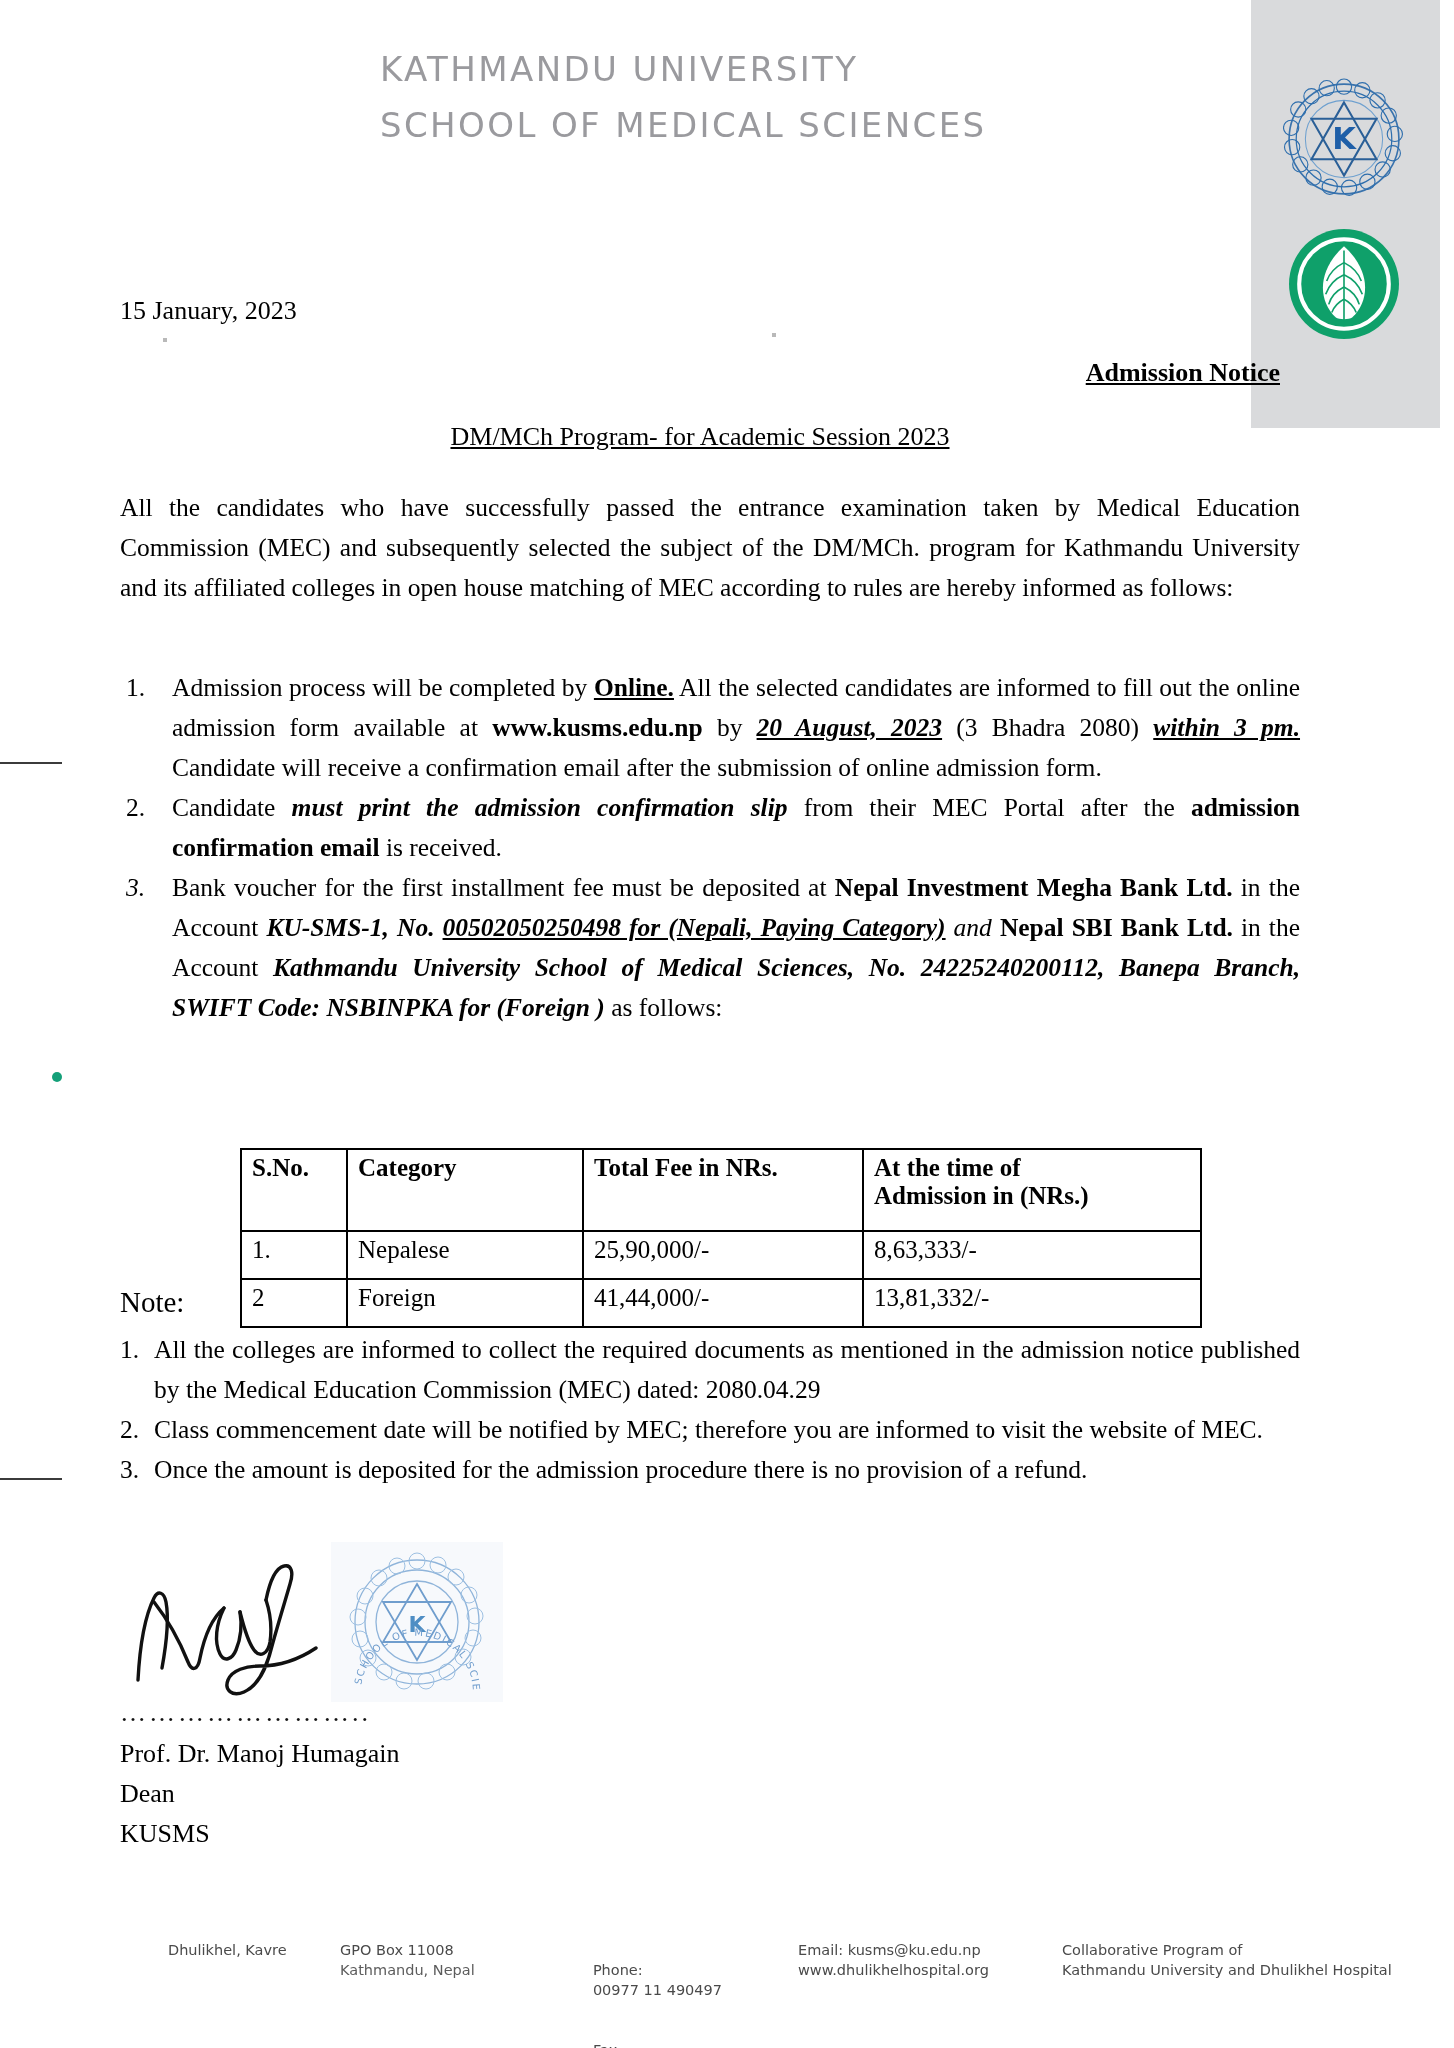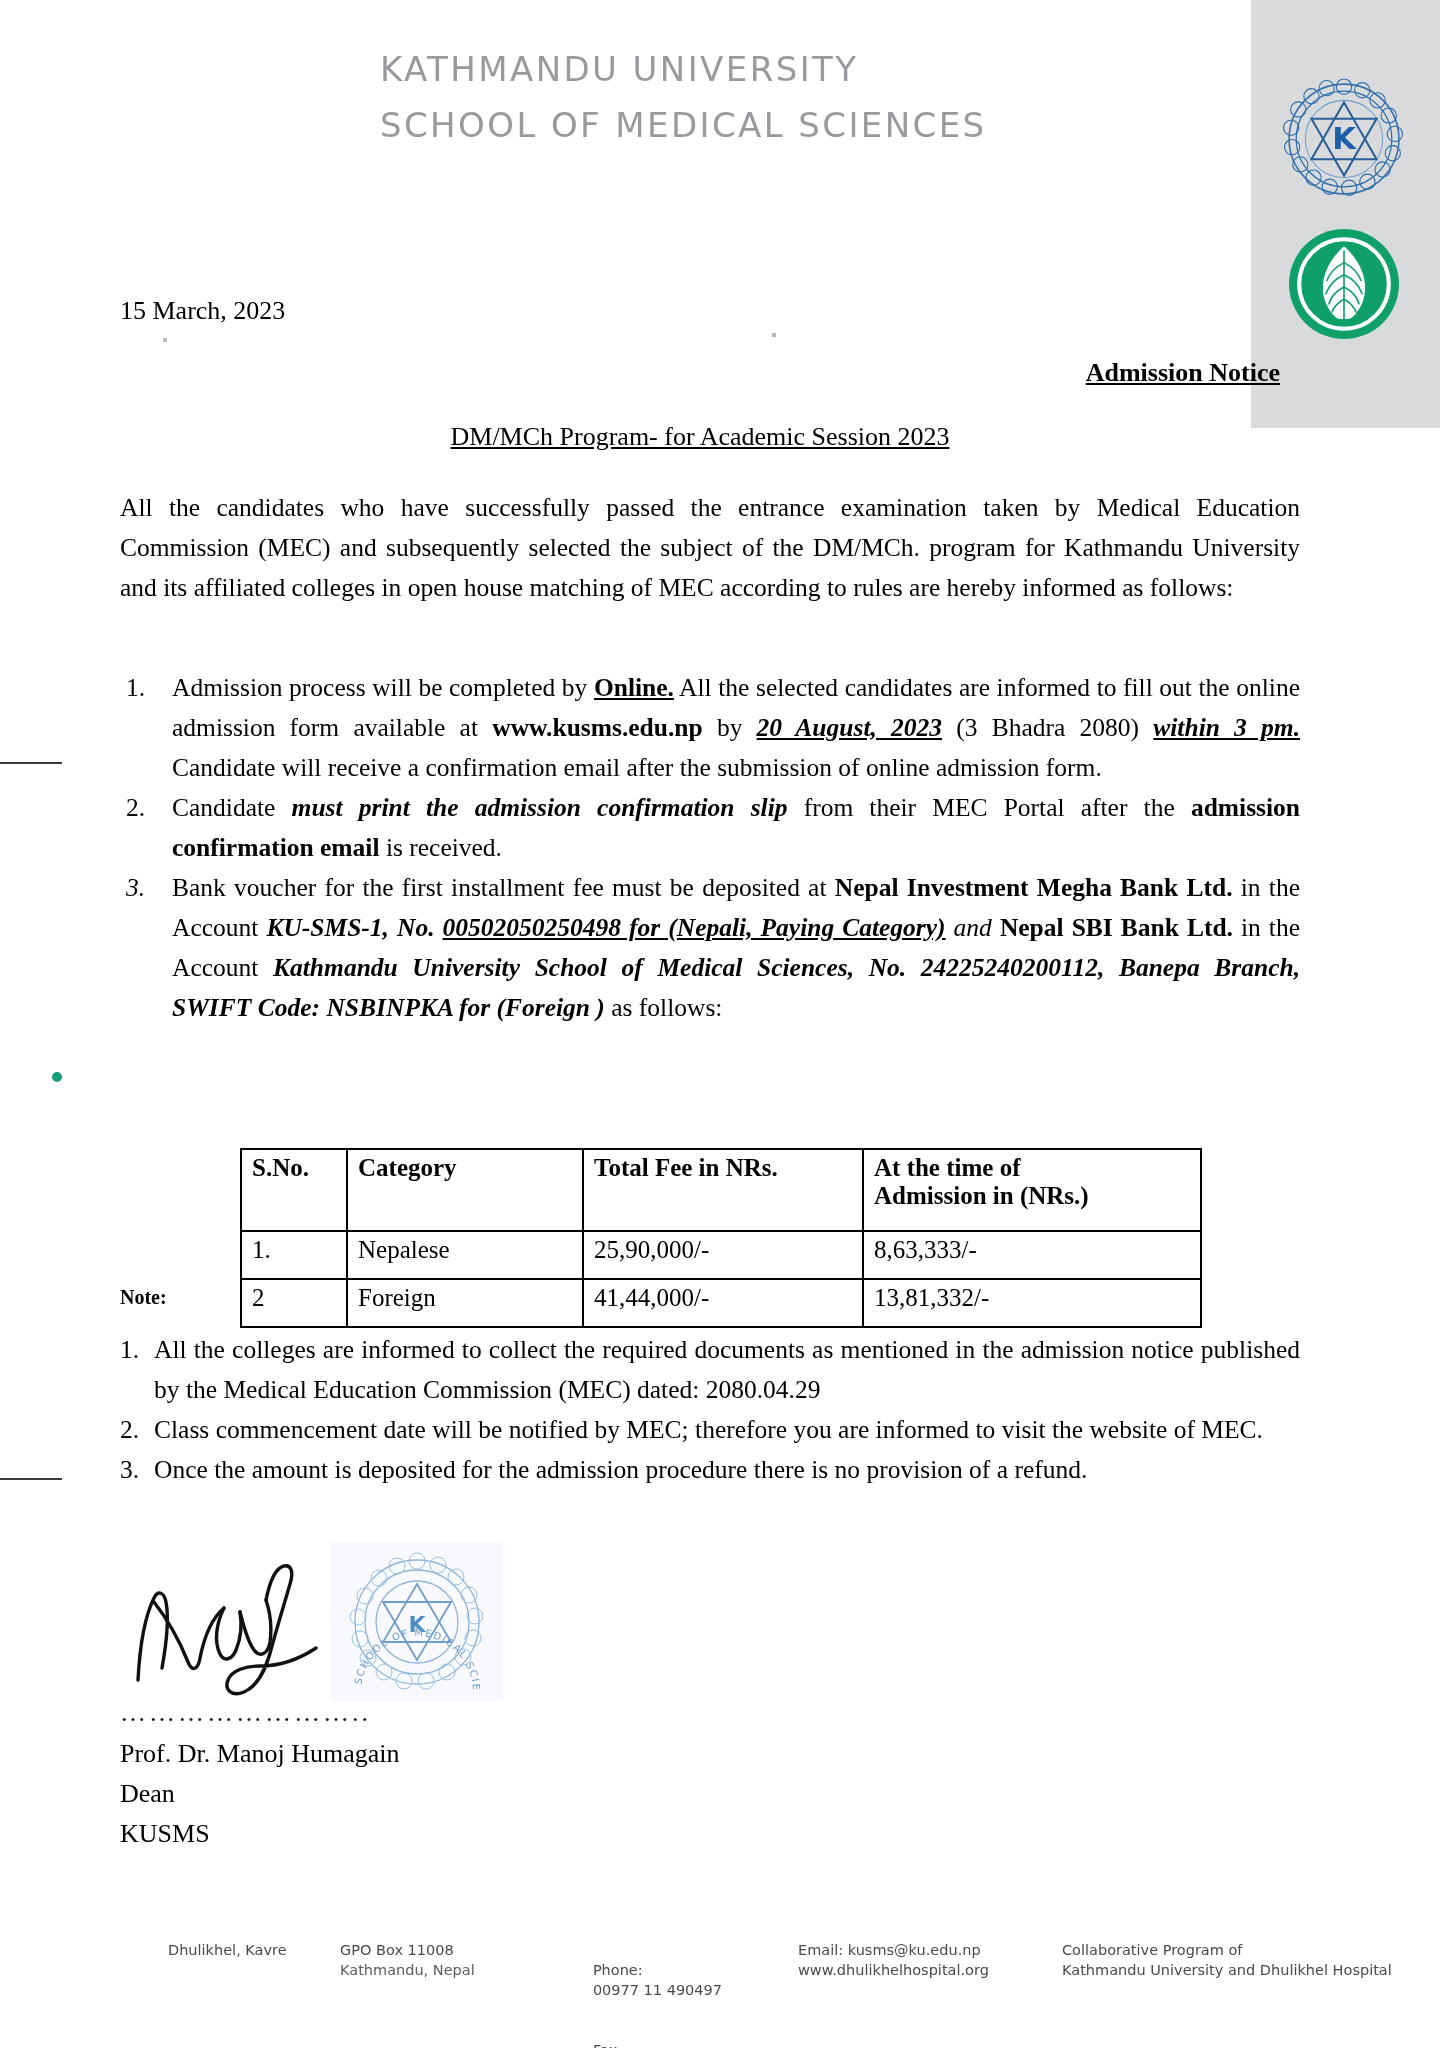--- a/index.html
+++ b/index.html
@@ -197,22 +197,22 @@
   .fee-table .c-cat { width: 214px; }
   .fee-table .c-fee { width: 258px; }
   .fee-table .c-adm { width: 316px; }
   .fee-table tbody td { height: 38px; }
 
   
   .note-heading {
     position: absolute;
     left: 120px;
     top: 1286px;
-    font-size: 20px;
-    font-weight: bold;
+    font-size: 29px;
+    font-weight: normal;
   }
   .note-list {
     position: absolute;
     left: 120px;
     top: 1330px;
     width: 1180px;
     font-size: 25.5px;
     line-height: 40px;
   }
   .note-list .li {
@@ -352,21 +352,21 @@
       <span class="line2">SCHOOL OF MEDICAL SCIENCES</span>
     </div>
   </div>
 
   <div class="left-rule-1"></div>
   <div class="left-rule-2"></div>
   <div class="green-dot"></div>
   <div class="tiny-mark-a"></div>
   <div class="tiny-mark-b"></div>
 
-  <div class="doc-date">15 March, 2023</div>
+  <div class="doc-date">15 January, 2023</div>
 
   <div class="title-main">
     <span>Admission Notice</span>
   </div>
 
   <div class="title-sub">
     <span>DM/MCh Program- for Academic Session 2023</span>
   </div>
 
   <div class="intro">All the candidates who have successfully passed the entrance examination taken by Medical Education Commission (MEC) and subsequently selected the subject of the DM/MCh. program for Kathmandu University and its affiliated colleges in open house matching of MEC according to rules are hereby informed as follows:</div>

